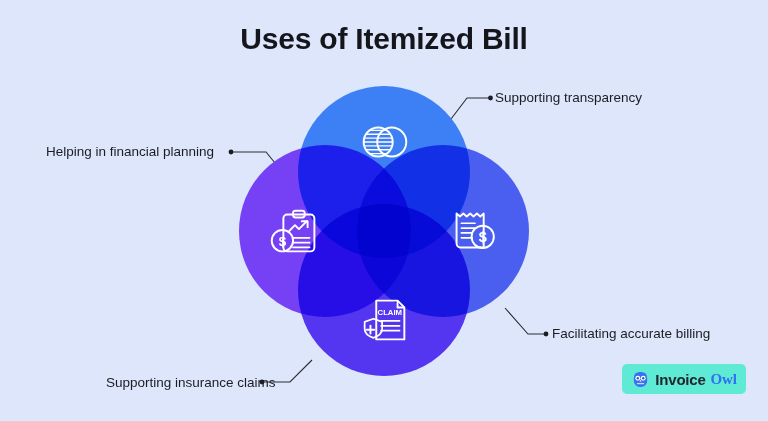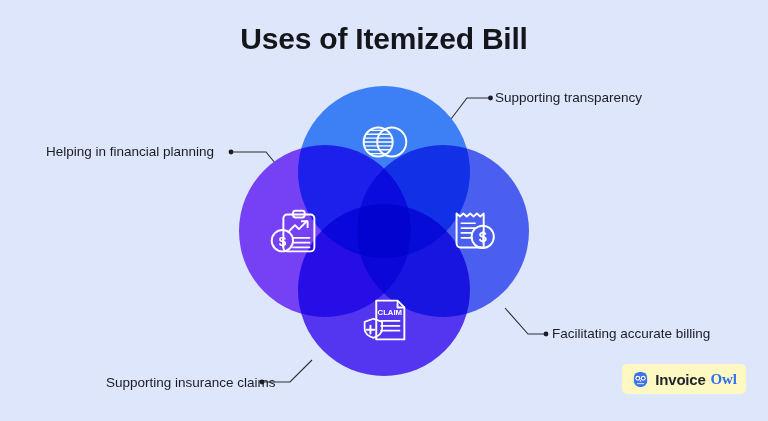--- a/index.html
+++ b/index.html
@@ -88,21 +88,21 @@
     pointer-events: none;
   }
 
   
   .logo {
     position: absolute;
     left: 622px;
     top: 364px;
     width: 124px;
     height: 30px;
-    background: #fef9c3;
+    background: #5eead4;
     border-radius: 5px;
     display: flex;
     align-items: center;
     justify-content: center;
     gap: 5px;
   }
   .logo-text {
     font-size: 15px;
     font-weight: bold;
     letter-spacing: -0.2px;

